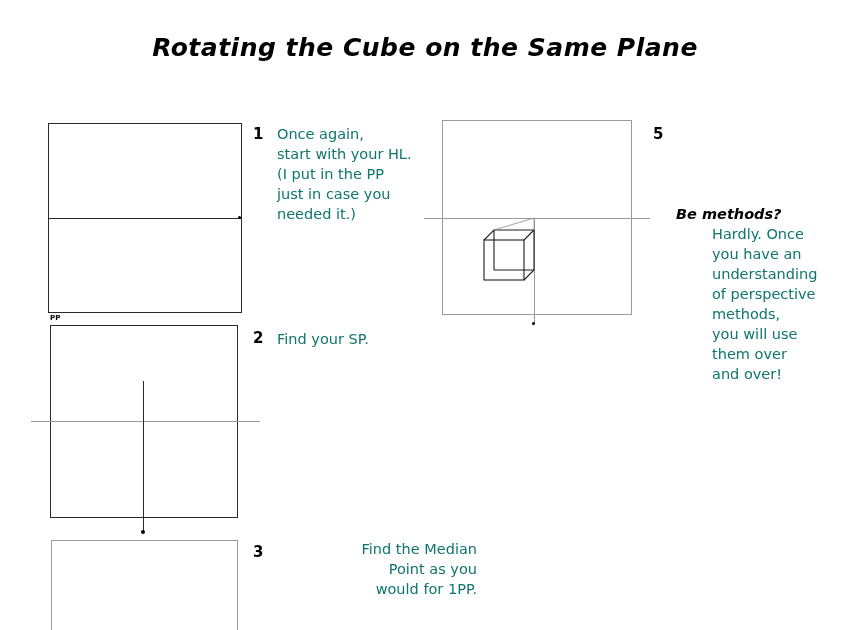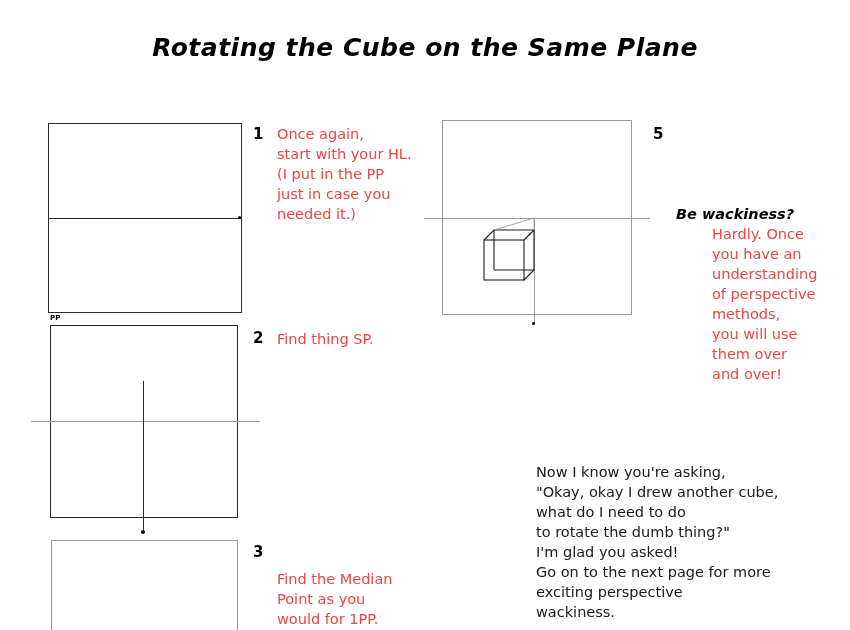--- a/index.html
+++ b/index.html
@@ -54,21 +54,21 @@
     font-family: "DejaVu Sans", sans-serif;
     font-weight: bold;
     font-size: 15px;
     color: #000000;
   }
   .step-text {
     position: absolute;
     font-family: "DejaVu Sans", sans-serif;
     font-size: 14.5px;
     line-height: 20px;
-    color: #ef4444;
+    color: #0f766e;
     white-space: pre-line;
   }
   .bold-q {
     font-weight: bold;
     font-style: italic;
     font-size: 14.5px;
     color: #000000;
     display: block;
     line-height: 21px;
   }
@@ -140,26 +140,26 @@
 
   <div class="frame" style="left:50px; top:325px; width:188px; height:193px;"></div>
 
   <div class="hline grey" style="left:31px; top:421px; width:229px;"></div>
 
   <div class="vline" style="left:143px; top:381px; height:151px;"></div>
   <div class="dot" style="left:141px; top:530px;"></div>
   <div class="tick-label" style="left:139px; top:533px;margin-top:41px;">SP</div>
 
   <div class="step-num" style="left:253px; top:329px;">2</div>
-  <div class="step-text" style="left:277px; top:329px; width:210px;">Find thing SP.</div>
+  <div class="step-text" style="left:277px; top:329px; width:210px;">Find your SP.</div>
 
   <div class="frame light" style="left:51px; top:540px; width:187px; height:95px;"></div>
 
   <div class="step-num" style="left:253px; top:543px;">3</div>
-  <div class="step-text" style="left:277px; top:569px; width:200px;">Find the Median
+  <div class="step-text" style="left:277px; top:539px; width:200px;text-align:right;">Find the Median
 Point as you
 would for 1PP.</div>
 
   <div class="frame light" style="left:442px; top:120px; width:190px; height:195px;"></div>
 
   <div class="hline grey" style="left:424px; top:218px; width:226px;"></div>
 
   <div class="vline grey" style="left:534px; top:218px; height:106px;"></div>
   <div class="dot" style="left:532px; top:322px; width:3px; height:3px;"></div>
 
@@ -173,32 +173,24 @@
 
       <line x1="24" y1="22" x2="24" y2="62"></line>
       <line x1="24" y1="62" x2="64" y2="62"></line>
 
       <line x1="64" y1="22" x2="64" y2="10" stroke="#8c8c8c" stroke-width="0.8"></line>
       <line x1="24" y1="22" x2="64" y2="10" stroke="#8c8c8c" stroke-width="0.8"></line>
     </g>
   </svg>
 
   <div class="step-num" style="left:653px; top:125px;">5</div>
-  <div class="step-text bold-q" style="left:676px; top:204px; width:140px;">Be wackiness?</div>
+  <div class="step-text bold-q" style="left:676px; top:204px; width:140px;">Be methods?</div>
   <div class="step-text" style="left:712px; top:224px; width:120px;">Hardly.  Once
 you have an
 understanding
 of perspective
 methods,
 you will use
 them over
 and over!</div>
 
-  <div class="closing" style="left:536px; top:462px; width:290px;">Now I know you're asking,
-"Okay, okay I drew another cube,
-what do I need to do
-to rotate the dumb thing?"
-I'm glad you asked!
-Go on to the next page for more
-exciting perspective
-wackiness.</div>
 
 </div>
 
 </body></html>

